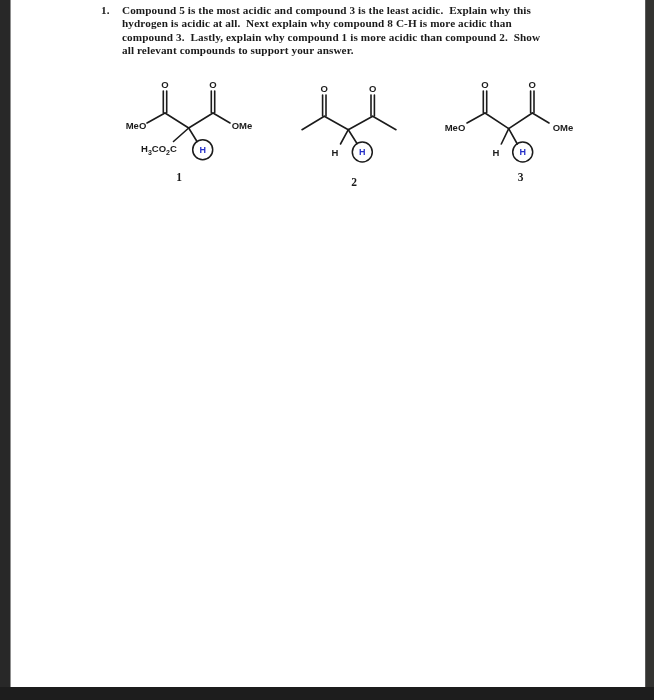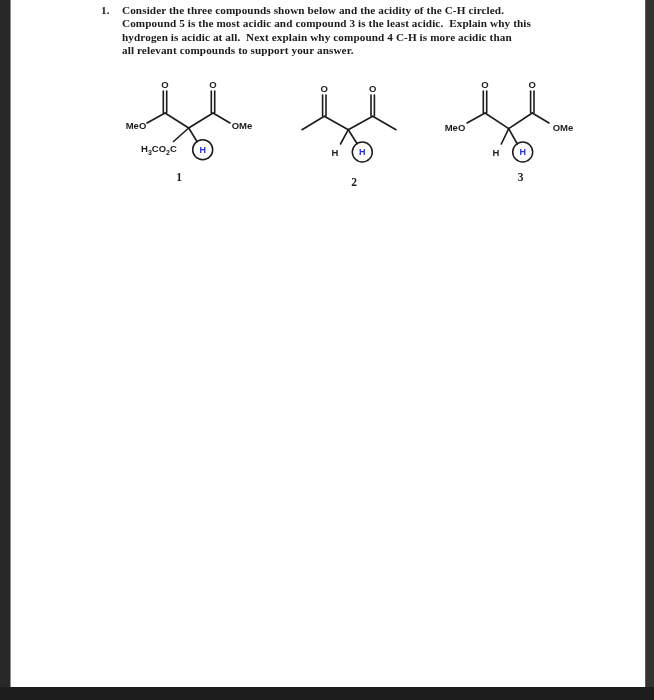--- a/index.html
+++ b/index.html
@@ -44,23 +44,23 @@
 </head>
 <body>
 
 <div class="frame-left"></div>
 <div class="frame-right"></div>
 <div class="frame-bottom"></div>
 
 <div class="question">
   <div class="q-num">1.</div>
   <div class="q-body">
-    <div class="q-line">Consider the three compounds shown below and the acidity of the C-H circled.</div>
     <div class="q-line">Compound 5 is the most acidic and compound 3 is the least acidic.  Explain why this</div>
-    <div class="q-line">hydrogen is acidic at all.  Next explain why compound 4 C-H is more acidic than</div>
+    <div class="q-line">hydrogen is acidic at all.  Next explain why compound 8 C-H is more acidic than</div>
+    <div class="q-line">compound 3.  Lastly, explain why compound 1 is more acidic than compound 2.  Show</div>
     <div class="q-line">all relevant compounds to support your answer.</div>
   </div>
 </div>
 
 <svg class="structure" style="left:116px; top:78px" width="164" height="114" viewBox="0 0 164 114">
   <g>
     <line x1="47.3" y1="13" x2="47.3" y2="34.5"></line>
     <line x1="50.7" y1="13" x2="50.7" y2="34.5"></line>
     <line x1="95.3" y1="13" x2="95.3" y2="34.5"></line>
     <line x1="98.7" y1="13" x2="98.7" y2="34.5"></line>

